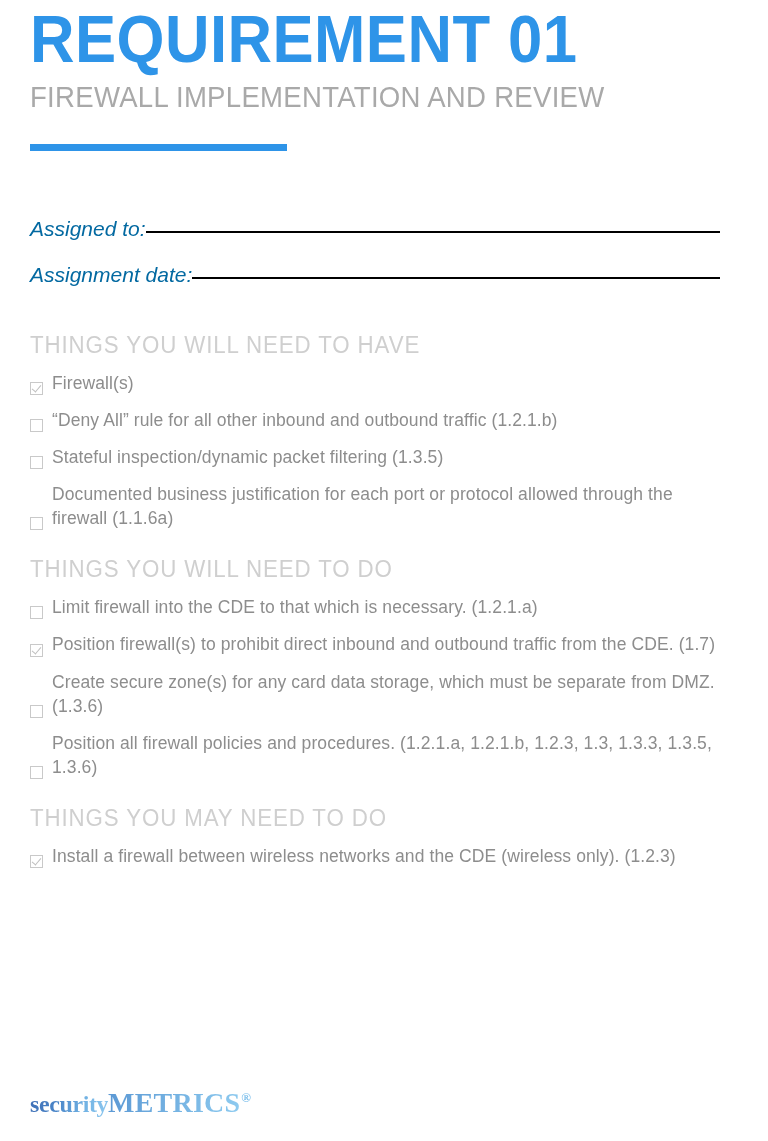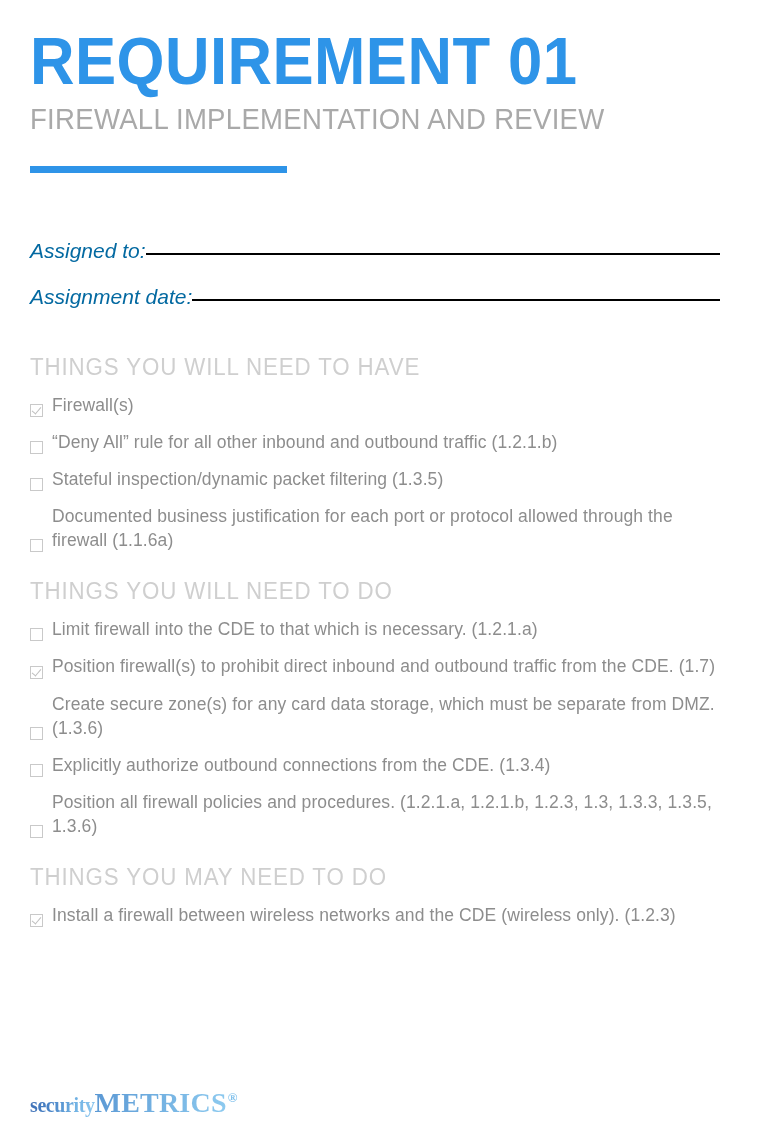--- a/index.html
+++ b/index.html
@@ -19,21 +19,21 @@
     position: relative;
     width: 768px;
     height: 1141px;
     box-sizing: border-box;
     padding: 0 30px;
     overflow: hidden;
   }
 
   
   .header {
-    padding-top: 28px;
+    padding-top: 6px;
   }
   .req-title {
     font-family: "Liberation Sans", sans-serif;
     font-size: 67px;
     line-height: 0.98;
     font-weight: bold;
     color: #2e94e8;
     letter-spacing: 0.5px;
     transform: scaleX(0.92);
     transform-origin: left center;
@@ -151,21 +151,21 @@
     position: absolute;
     left: 30px;
     bottom: 22px;
   }
   .logo {
     display: flex;
     align-items: baseline;
     font-family: "Liberation Serif", serif;
   }
   .logo-security {
-    font-size: 20px;
+    font-size: 24px;
     font-weight: bold;
     letter-spacing: -0.4px;
     background: linear-gradient(100deg, #3f6fb5 0%, #4a85c8 35%, #72b3e4 70%, #8ec8ef 100%);
     -webkit-background-clip: text;
     background-clip: text;
     color: transparent;
   }
   .logo-metrics {
     font-size: 28px;
     font-weight: bold;
@@ -238,24 +238,20 @@
       <li class="check-item">
         <span class="check-box checked"></span>
         <span class="check-text">Position firewall(s) to prohibit direct inbound and outbound traffic from the CDE. (1.7)</span>
       </li>
       <li class="check-item">
         <span class="check-box"></span>
         <span class="check-text">Create secure zone(s) for any card data storage, which must be separate from DMZ. (1.3.6)</span>
       </li>
       <li class="check-item">
         <span class="check-box"></span>
-        <span class="check-text">Explicitly authorize outbound connections from the CDE. (1.3.4)</span>
-      </li>
-      <li class="check-item">
-        <span class="check-box"></span>
         <span class="check-text">Position all firewall policies and procedures. (1.2.1.a, 1.2.1.b, 1.2.3, 1.3, 1.3.3, 1.3.5, 1.3.6)</span>
       </li>
     </ul>
   </div>
 
   <div class="section">
     <div class="section-heading">THINGS YOU MAY NEED TO DO</div>
     <ul class="check-list">
       <li class="check-item">
         <span class="check-box checked"></span>

